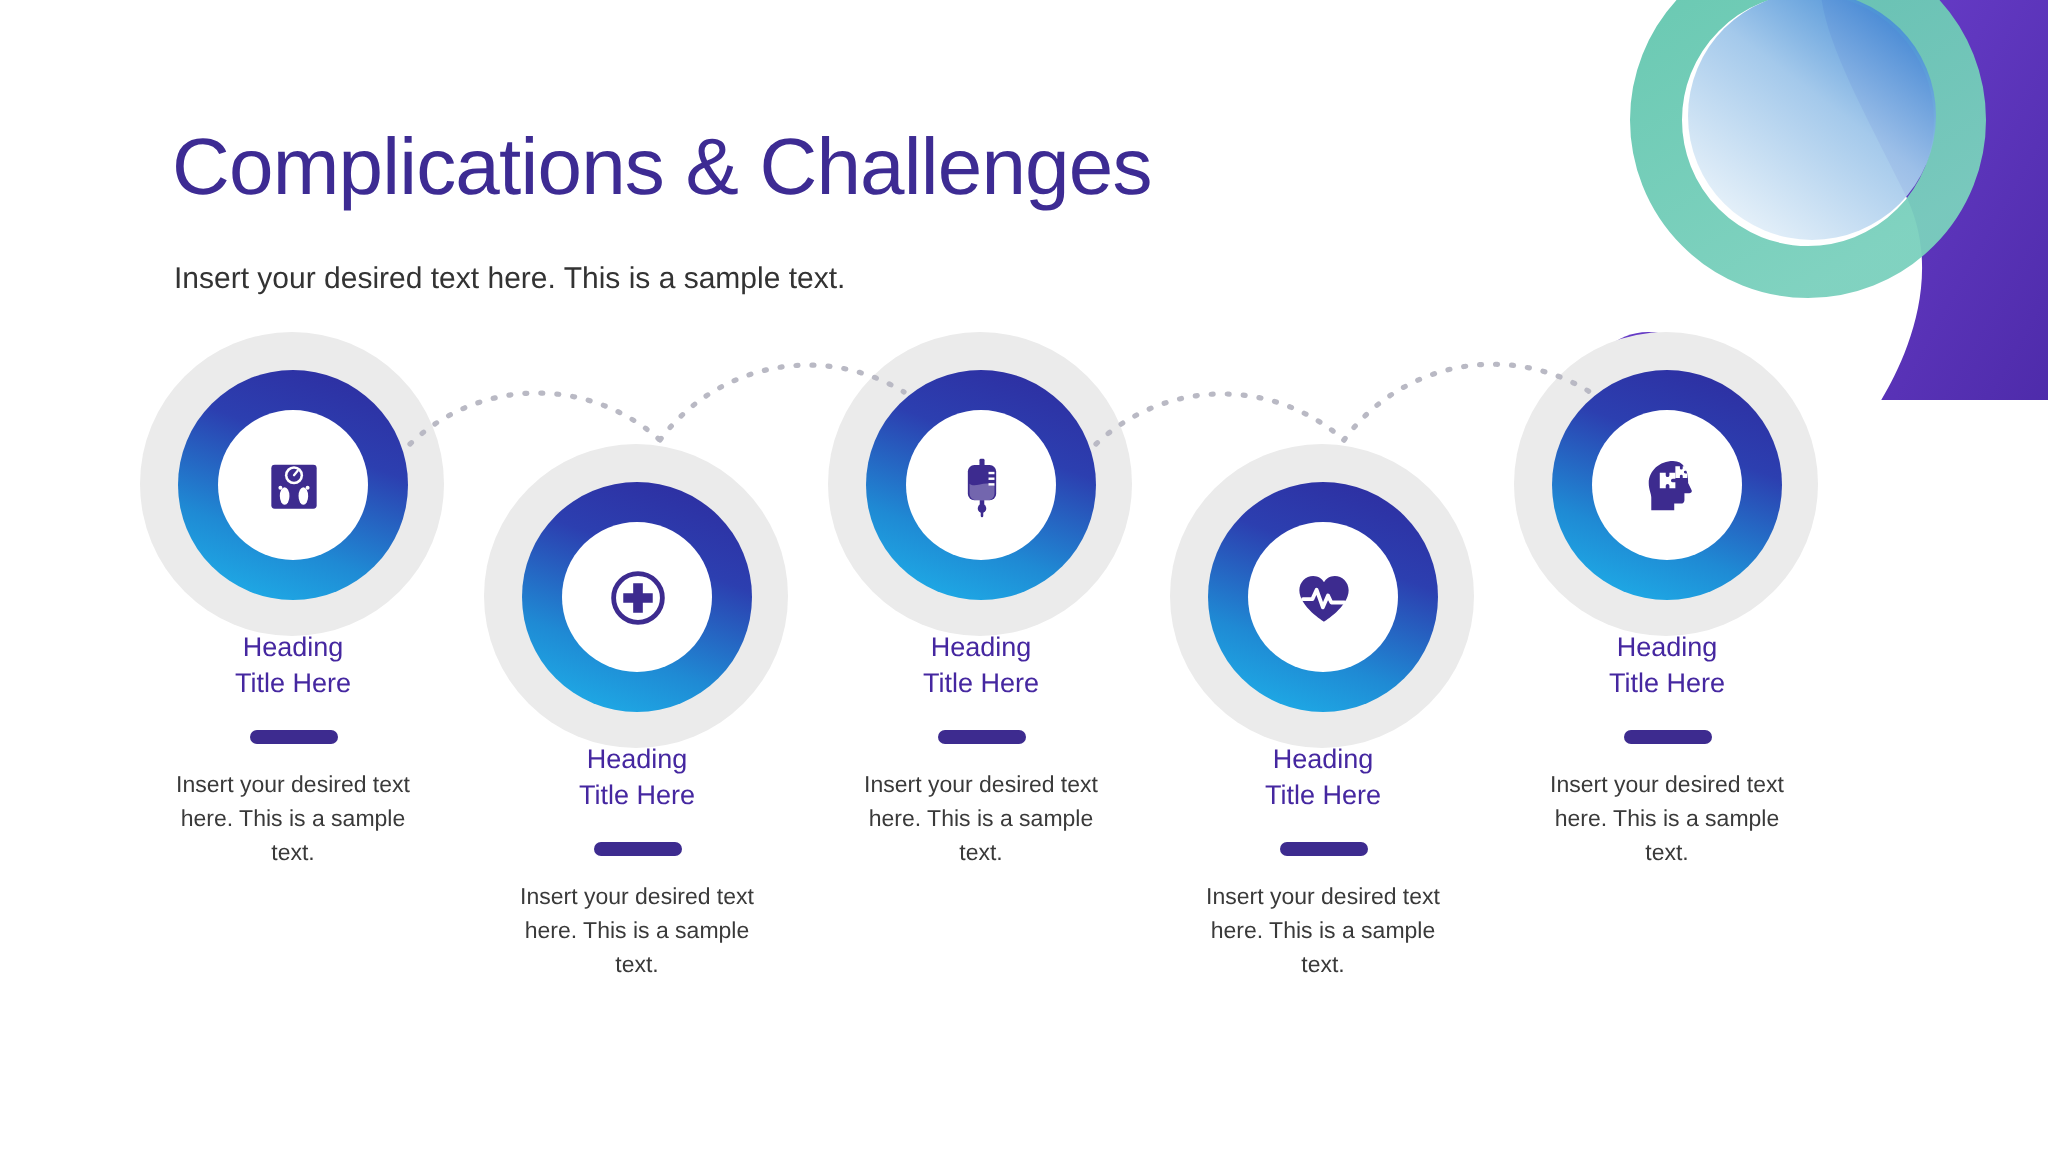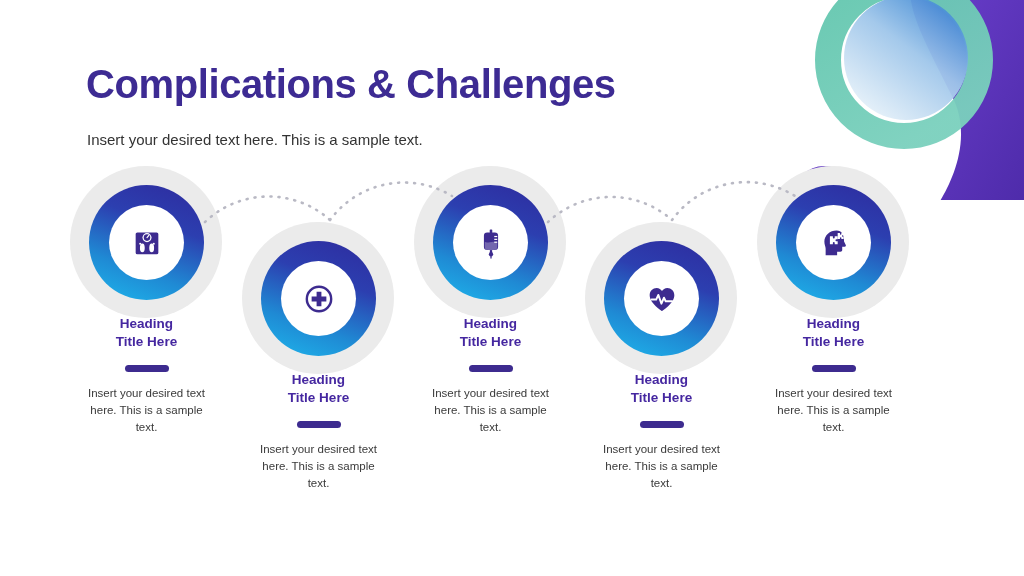--- a/index.html
+++ b/index.html
@@ -18,21 +18,21 @@
     width:240px; height:200px;
     overflow:hidden;
     pointer-events:none;
   }
 
   
   #title {
     position:absolute;
     left:86px; top:62px;
     font-size:40px;
-    font-weight:bold;
+    font-weight:normal;
     color:#3d2b93;
     letter-spacing:-0.4px;
     white-space:nowrap;
   }
   #subtitle {
     position:absolute;
     left:87px; top:131px;
     font-size:15px;
     color:#333333;
     white-space:nowrap;
@@ -67,21 +67,21 @@
     justify-content:center;
   }
   .ring svg { display:block; }
 
   .caption {
     position:absolute;
     text-align:center;
   }
   .caption .heading {
     font-size:13.5px;
-    font-weight:bold;
+    font-weight:normal;
     color:#4527a0;
     line-height:1.35;
   }
   .caption .divider {
     width:44px; height:7px;
     border-radius:4px;
     background:#3d2b8f;
     margin:14px auto 13px auto;
   }
   .caption .body {

